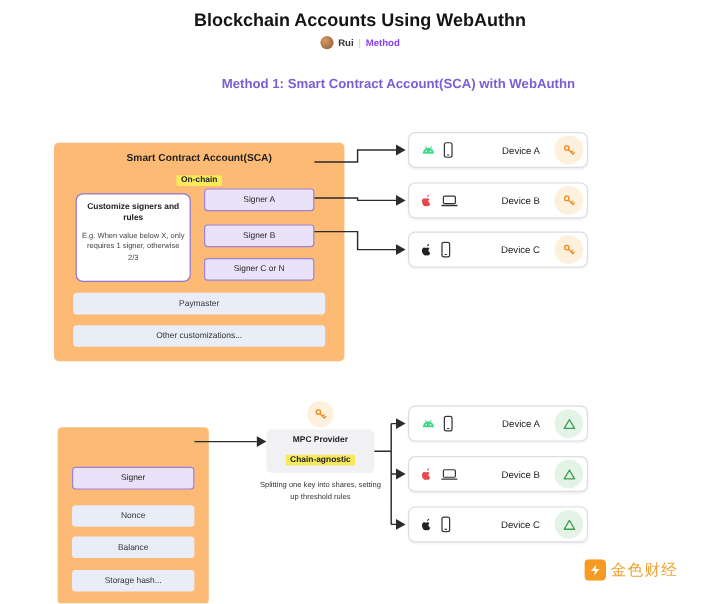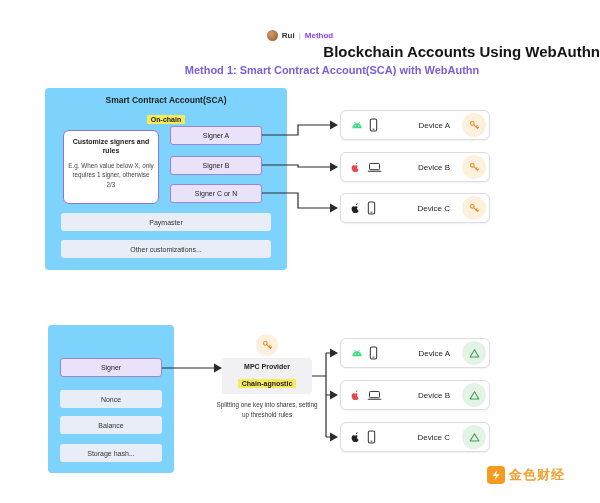--- a/index.html
+++ b/index.html
@@ -1,34 +1,34 @@
 <!DOCTYPE html>
 <html><head>
 <meta charset="utf-8">
 <style>
   html,body{margin:0;padding:0;background:#fff;}
   .page{position:relative;width:600px;height:503px;background:#fff;overflow:hidden;
         font-family:"Liberation Sans",sans-serif;}
   .connectors{position:absolute;left:0;top:0;width:600px;height:503px;z-index:5;pointer-events:none;}
 
-  .title{position:absolute;top:9px;left:0;width:100%;text-align:right;
-         font-size:15px;font-weight:bold;color:#141414;z-index:2;margin-top:34px;}
+  .title{position:absolute;top:9px;left:0;width:100%;text-align:center;
+         font-size:15px;font-weight:bold;color:#141414;z-index:2;}
   .byline{position:absolute;top:30px;left:0;width:100%;display:flex;justify-content:center;
           align-items:center;gap:4px;font-size:8px;z-index:2;}
   .avatar{width:11px;height:11px;border-radius:50%;
           background:radial-gradient(circle at 35% 35%, #d79a63, #8a5a33);}
   .author{font-weight:bold;color:#333;}
   .divider{color:#c0c0c0;}
   .org{font-weight:bold;color:#8a3ffc;}
 
   .m-heading{position:absolute;left:0;width:100%;text-align:center;font-size:11px;
              font-weight:bold;color:#7b5ed6;z-index:2;}
   #m1-heading{top:64px;padding-left:32px;} #m2-heading{top:300px;}
 
-  .panel{position:absolute;background:#7dd3fc;border-radius:4px;z-index:1;}
+  .panel{position:absolute;background:#fdba74;border-radius:4px;z-index:1;margin-top:31px;}
   .sca{left:45px;top:88px;width:242px;height:182px;}
   .eoa{left:48px;top:325px;width:126px;height:148px;}
   .panel-title{position:absolute;top:7px;left:0;width:100%;text-align:center;
                font-weight:bold;font-size:8.5px;color:#1d1d1d;}
   .badge-wrap{position:absolute;top:20px;left:0;width:100%;text-align:center;}
   .badge{display:inline-block;background:#f6e95c;font-size:7px;font-weight:bold;
          padding:1px 4px;color:#222;border-radius:1px;}
 
   .rules-box{position:absolute;left:18px;top:42px;width:96px;height:74px;background:#fff;
              border:1px solid #8f76cc;border-radius:6px;box-sizing:border-box;padding:6px 4px;}
@@ -66,21 +66,21 @@
   #m2-row-a{top:338px;} #m2-row-b{top:380px;} #m2-row-c{top:422px;}
   .icon{display:flex;align-items:center;flex:none;}
   .device-label{font-size:8px;font-weight:normal;color:#1d1d1d;margin-left:auto;white-space:nowrap;}
   .auth-circle{width:24px;height:24px;border-radius:50%;display:flex;align-items:center;
                justify-content:center;margin-left:7px;flex:none;}
   .auth-circle.key{background:#fdf0dc;}
   .auth-circle.share{background:#e3f4e6;}
 
   .watermark{position:absolute;left:487px;top:466px;display:flex;align-items:center;gap:4px;z-index:2;}
   .wm-icon{width:18px;height:18px;flex:none;}
-  .wm-text{font-size:13px;font-weight:bold;color:#f0a132;letter-spacing:1px;white-space:nowrap;}
+  .wm-text{font-size:13px;font-weight:normal;color:#f0a132;letter-spacing:1px;white-space:nowrap;}
 </style>
 </head>
 <body>
 
 <div class="page">
 
   <svg class="connectors">
     <g fill="none" stroke="#2b2b2b" stroke-width="1.2">
       <path d="M262 135 H298 V125 H330"></path>
       <path d="M262 165 H298 V167 H330"></path>

